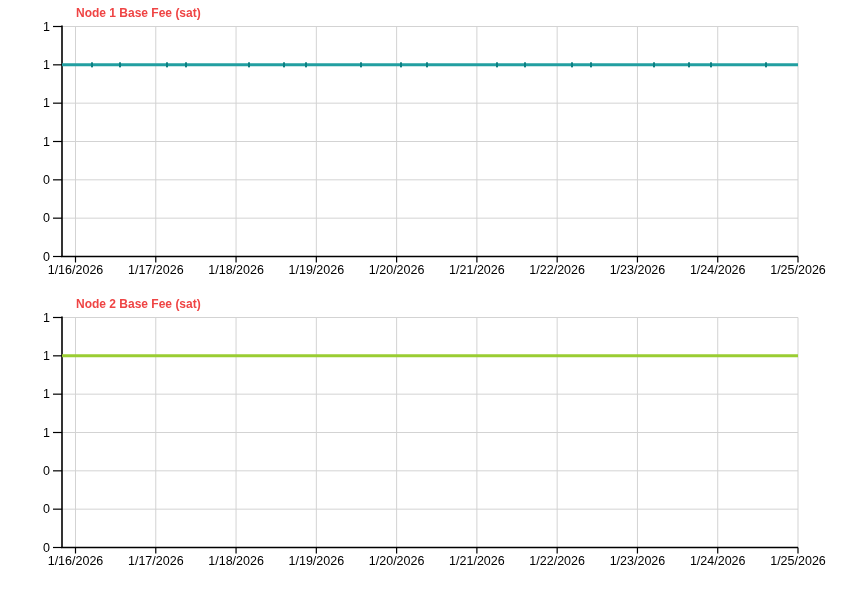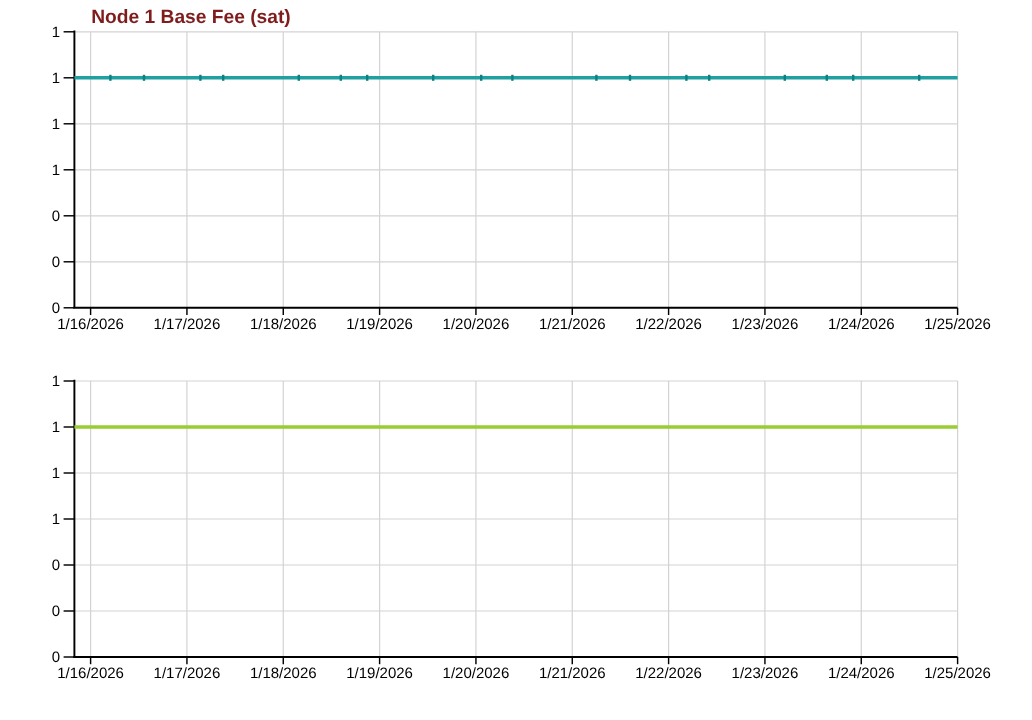--- a/index.html
+++ b/index.html
@@ -7,39 +7,40 @@
     position: relative;
     width: 860px;
     height: 600px;
     background: #ffffff;
     overflow: hidden;
     font-family: "Liberation Sans", sans-serif;
   }
   .chart-title {
     position: absolute;
     left: 76px;
-    font-size: 16px;
+    font-size: 12px;
     font-weight: 700;
-    color: #7f1d1d;
+    color: #ef4444;
     white-space: nowrap;
   }
   #chart1-title { top: 6px; }
   #chart2-title { top: 297px; }
   svg { position: absolute; left: 0; top: 0; }
   svg text {
     font-family: "Liberation Sans", sans-serif;
     font-size: 12.5px;
     fill: #000000;
   }
 </style>
 </head>
 <body>
 
 <div id="stage">
   <div class="chart-title" id="chart1-title">Node 1 Base Fee (sat)</div>
+  <div class="chart-title" id="chart2-title">Node 2 Base Fee (sat)</div>
   <svg id="plot" width="860" height="600">
       <g>
         <line x1="62" y1="218.16666666666666" x2="798" y2="218.16666666666666" stroke="#d3d3d3" stroke-width="1"></line>
         <line x1="62" y1="179.83333333333331" x2="798" y2="179.83333333333331" stroke="#d3d3d3" stroke-width="1"></line>
         <line x1="62" y1="141.5" x2="798" y2="141.5" stroke="#d3d3d3" stroke-width="1"></line>
         <line x1="62" y1="103.16666666666666" x2="798" y2="103.16666666666666" stroke="#d3d3d3" stroke-width="1"></line>
         <line x1="62" y1="64.83333333333331" x2="798" y2="64.83333333333331" stroke="#d3d3d3" stroke-width="1"></line>
         <line x1="62" y1="26.5" x2="798" y2="26.5" stroke="#d3d3d3" stroke-width="1"></line>
         <line x1="75.5" y1="26.5" x2="75.5" y2="256.5" stroke="#d3d3d3" stroke-width="1"></line>
         <line x1="155.77777777777777" y1="26.5" x2="155.77777777777777" y2="256.5" stroke="#d3d3d3" stroke-width="1"></line>

